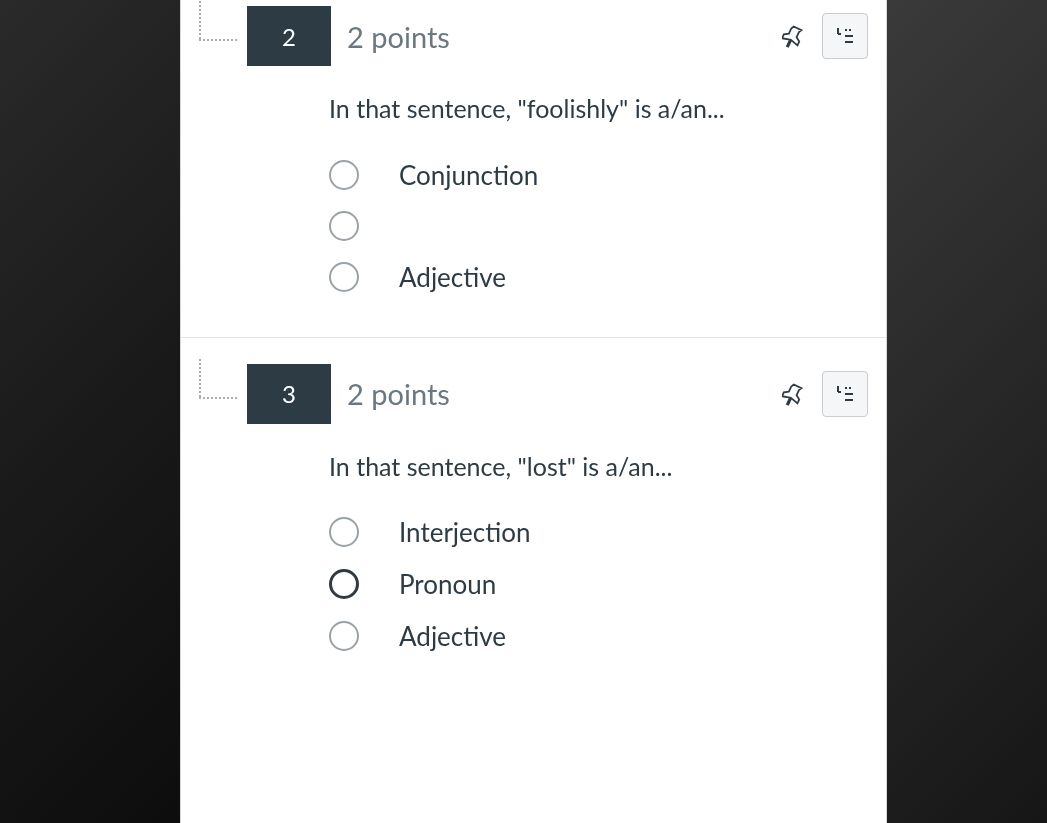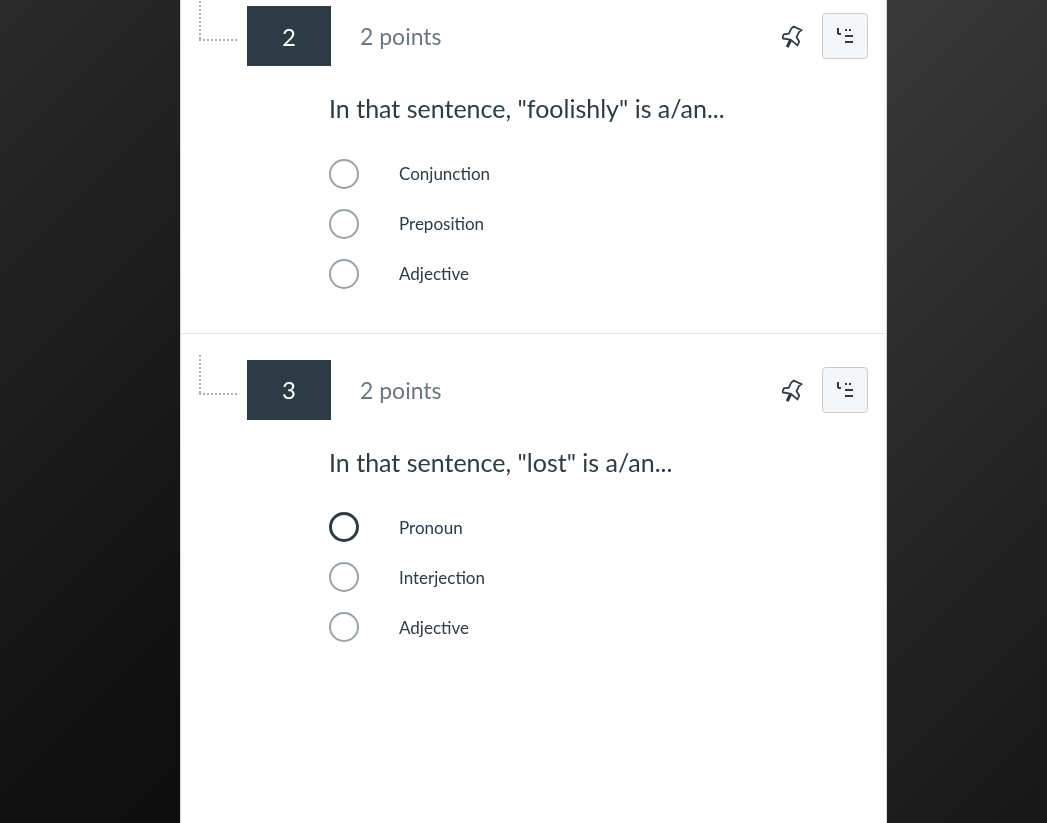--- a/index.html
+++ b/index.html
@@ -65,23 +65,23 @@
     font-size:24px;
     font-weight:400;
     width:84px;
     height:60px;
     display:flex;
     align-items:center;
     justify-content:center;
     flex-shrink:0;
   }
   .q-points{
-    font-size:23px;
+    font-size:29px;
     color:#6a7881;
-    margin-left:29px;
+    margin-left:16px;
     flex:1;
   }
   .q-actions{
     display:flex;
     align-items:center;
     gap:6px;
   }
   .icon-btn{
     width:44px;height:44px;
     display:flex;align-items:center;justify-content:center;
@@ -114,21 +114,21 @@
     border-radius:50%;
     flex-shrink:0;
     margin-right:40px;
     box-sizing:border-box;
   }
   .radio.hovered{
     border-color:#2d3b45;
     border-width:3px;
   }
   .option-label{
-    font-size:17px;
+    font-size:26px;
     color:#2d3b45;
   }
 </style>
 </head>
 <body>
 
 <div class="bg-left"></div>
 <div class="bg-right"></div>
 
 <div class="panel">
@@ -157,21 +157,20 @@
     </div>
     <div class="q-body">
       <div class="q-text">In that sentence, "foolishly" is a/an...</div>
 
       <div class="option-row">
         <div class="radio"></div>
         <div class="option-label">Conjunction</div>
       </div>
       <div class="option-row">
         <div class="radio"></div>
-        <div class="option-label">Preposition</div>
       </div>
       <div class="option-row">
         <div class="radio"></div>
         <div class="option-label">Adjective</div>
       </div>
     </div>
   </div>
 
   <div class="question-block" style="border-bottom:none;padding-top:20px;">
     <div class="q-head">
@@ -192,27 +191,27 @@
             <line x1="12" y1="12" x2="20" y2="12"></line>
             <line x1="12" y1="18" x2="20" y2="18"></line>
           </svg>
         </div>
       </div>
     </div>
     <div class="q-body">
       <div class="q-text">In that sentence, "lost" is a/an...</div>
 
       <div class="option-row">
+        <div class="radio"></div>
+        <div class="option-label">Interjection</div>
+      </div>
+      <div class="option-row">
         <div class="radio hovered"></div>
         <div class="option-label">Pronoun</div>
       </div>
       <div class="option-row">
         <div class="radio"></div>
-        <div class="option-label">Interjection</div>
-      </div>
-      <div class="option-row">
-        <div class="radio"></div>
         <div class="option-label">Adjective</div>
       </div>
     </div>
   </div>
 
 </div>
 
 </body></html>

